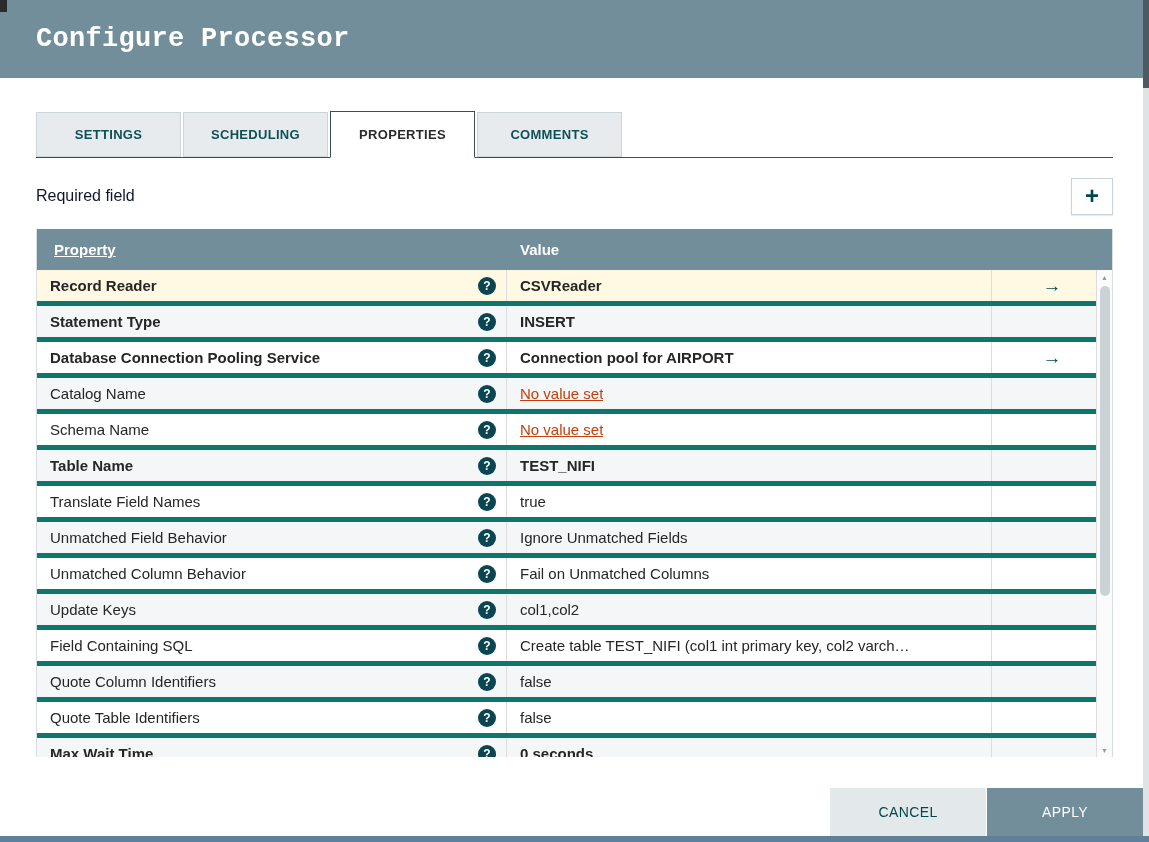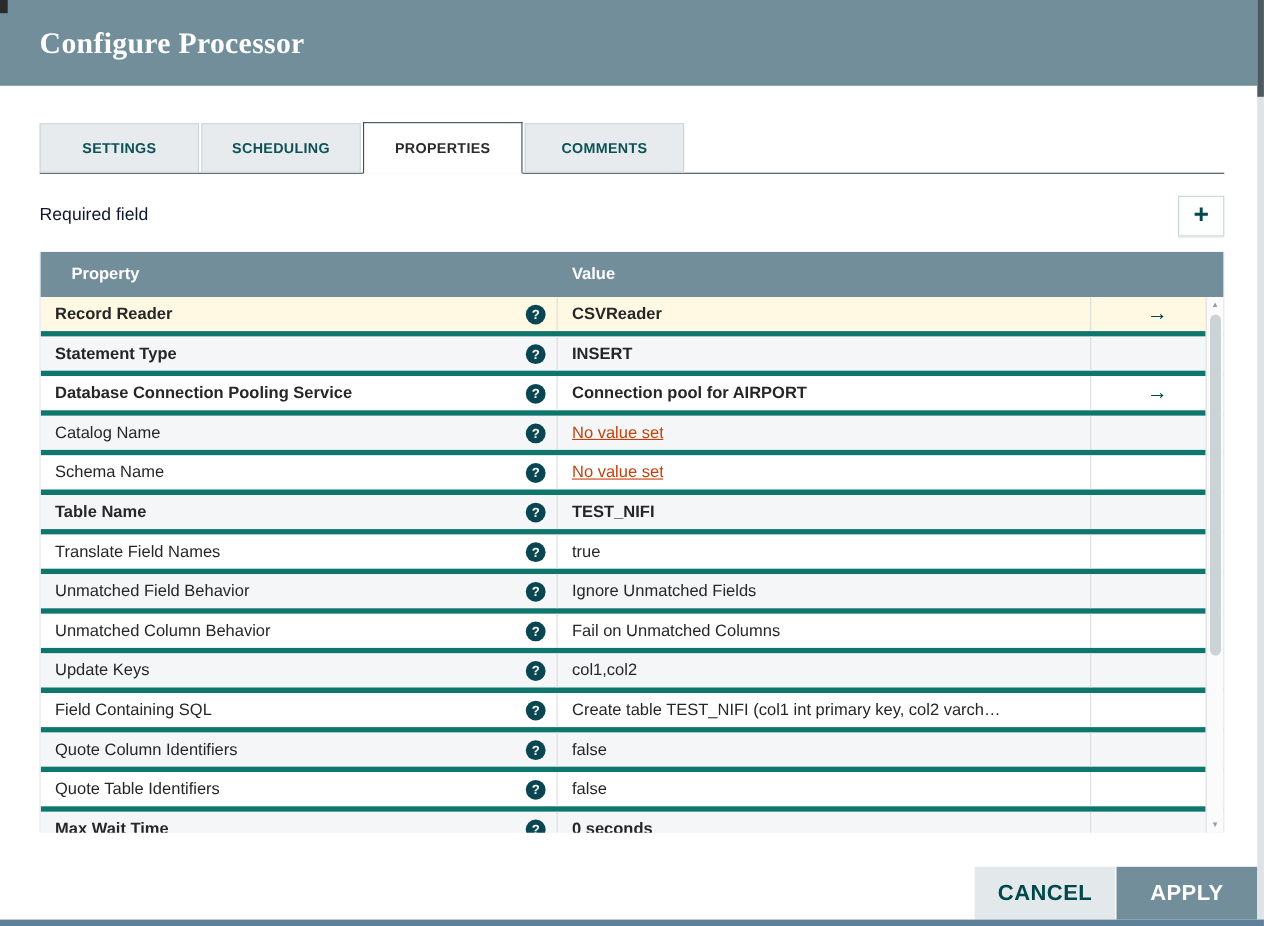--- a/index.html
+++ b/index.html
@@ -14,21 +14,21 @@
 
   
   .corner-notch { position:absolute; left:0; top:0; width:7px; height:12px; background:#2b2b2b; z-index:6; }
   .page-scrollbar { position:absolute; right:0; top:0; width:6px; height:100%; background:#dfe3e5; z-index:5; }
   .page-scroll-thumb { width:100%; height:88px; background:#4f5a60; }
   .bottom-strip { position:absolute; left:0; bottom:0; width:100%; height:6px; background:#5e8098; z-index:5; }
 
   
   .dialog { position:absolute; left:0; top:0; width:1143px; height:836px; background:#ffffff; }
   .dialog-header { height:78px; background:#728e9b; display:flex; align-items:center; padding:0 36px; }
-  .dialog-title { font-family:Liberation Serif, serif; font-size:27px; font-weight:bold; color:#ffffff; letter-spacing:0.3px; }
+  .dialog-title { font-family:Liberation Mono, monospace; font-size:27px; font-weight:bold; color:#ffffff; letter-spacing:0.3px; }
 
   .dialog-body { padding:0 30px 0 36px; }
 
   
   .tabs { display:flex; align-items:flex-end; margin-top:33px; border-bottom:1px solid #3b4d57; }
   .tab {
     width:145px; height:45px; background:#e7ebee; border:1px solid #cbd5d9; margin-right:2px;
     display:flex; align-items:center; justify-content:center;
     font-size:13px; font-weight:bold; color:#0d5156; letter-spacing:0.3px; cursor:pointer;
   }
@@ -43,21 +43,21 @@
   .add-btn {
     width:42px; height:37px; background:#fdfefe; border:1px solid #c9d4d8;
     color:#004849; font-size:24px; font-weight:bold; line-height:1;
     display:flex; align-items:center; justify-content:center; cursor:pointer;
     box-shadow:0 1px 1px rgba(0,0,0,0.08);
   }
 
   
   .ptable { margin-top:13px; position:relative; border-left:1px solid #d9dee1; border-right:1px solid #d9dee1; }
   .thead { display:flex; height:41px; background:#728e9b; color:#ffffff; font-size:15px; font-weight:bold; align-items:center; }
-  .thead .hcol-prop { width:470px; padding-left:28px; }
+  .thead .hcol-prop { width:470px; padding-left:17px;text-decoration:underline; }
   .thead .hcol-val { flex:1; padding-left:13px; }
 
   .tbody { height:487px; overflow:hidden; position:relative; background:#ffffff; }
   .trow { display:flex; height:36px; background:#ffffff; border-bottom:5px solid #0f766e; align-items:stretch; font-size:15px; }
   .trow:nth-child(even) { background:#f4f6f7; }
   .trow.highlighted { background:#fff8e2; }
   .cell { display:flex; align-items:center; }
   .cell-prop { width:470px; padding:0 10px 0 13px; justify-content:space-between; border-right:1px solid #dddddd; }
   .cell-val { flex:1; padding-left:13px; border-right:1px solid #dddddd; min-width:0; }
   .val-text { white-space:nowrap; overflow:hidden; text-overflow:ellipsis; }
@@ -78,22 +78,22 @@
     background:#fbfbfb; border-left:1px solid #dddddd;
     display:flex; flex-direction:column; align-items:center; z-index:2;
   }
   .sb-arrow { width:100%; height:14px; display:flex; align-items:center; justify-content:center; color:#9a9a9a; font-size:7px; cursor:pointer; }
   .sb-thumb { width:10px; height:310px; background:#ccd3d6; border-radius:5px; margin-top:2px; cursor:pointer; }
   .sb-spacer { flex:1; }
 
   
   .footer { position:absolute; right:0; bottom:0; display:flex; }
   .btn {
-    width:128px; height:48px; display:flex; align-items:center; justify-content:center;
-    font-size:20px; font-weight:bold; letter-spacing:0.4px; cursor:pointer;
+    width:156px; height:48px; display:flex; align-items:center; justify-content:center;
+    font-size:14px; font-weight:normal; letter-spacing:0.4px; cursor:pointer;
   }
   .btn-cancel { background:#e3e8eb; color:#004849; margin-right:1px; }
   .btn-apply { background:#728e9b; color:#ffffff; }
 </style>
 </head>
 <body>
 
 <div class="corner-notch"></div>
 <div class="page-scrollbar">
   <div class="page-scroll-thumb"></div>

